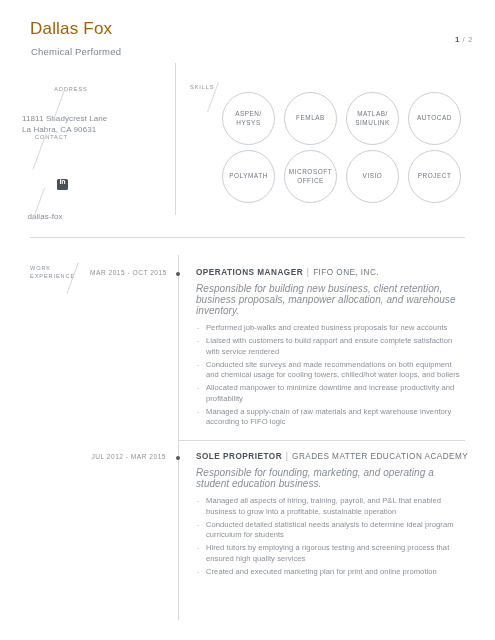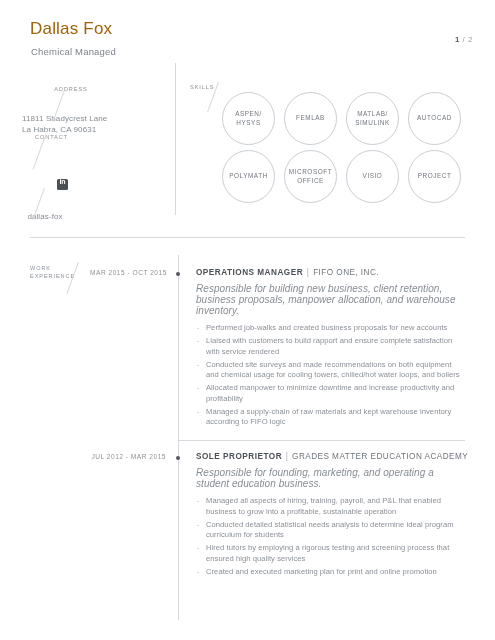--- a/index.html
+++ b/index.html
@@ -301,21 +301,21 @@
 
 <div class="page">
 
   <div class="page-number">
     <b>1</b>
     <span>/</span>
     <span>2</span>
   </div>
 
   <div class="name">Dallas Fox</div>
-  <div class="job-title">Chemical Managed</div>
+  <div class="job-title">Chemical Performed</div>
 
   <div class="vline-top"></div>
   <div class="hline-main"></div>
   <div class="vline-exp"></div>
   <div class="hline-job"></div>
 
   <div class="contact-row" id="row-address">
     <div class="contact-label">ADDRESS</div>
     <div class="slash"></div>
     <div class="contact-value">

